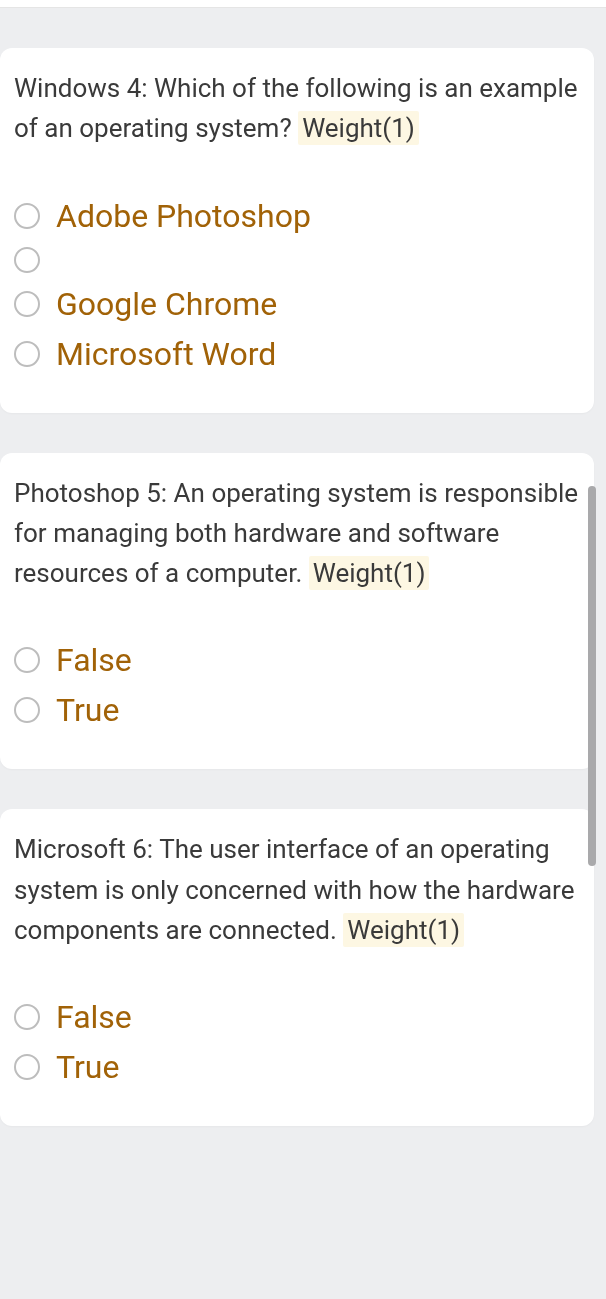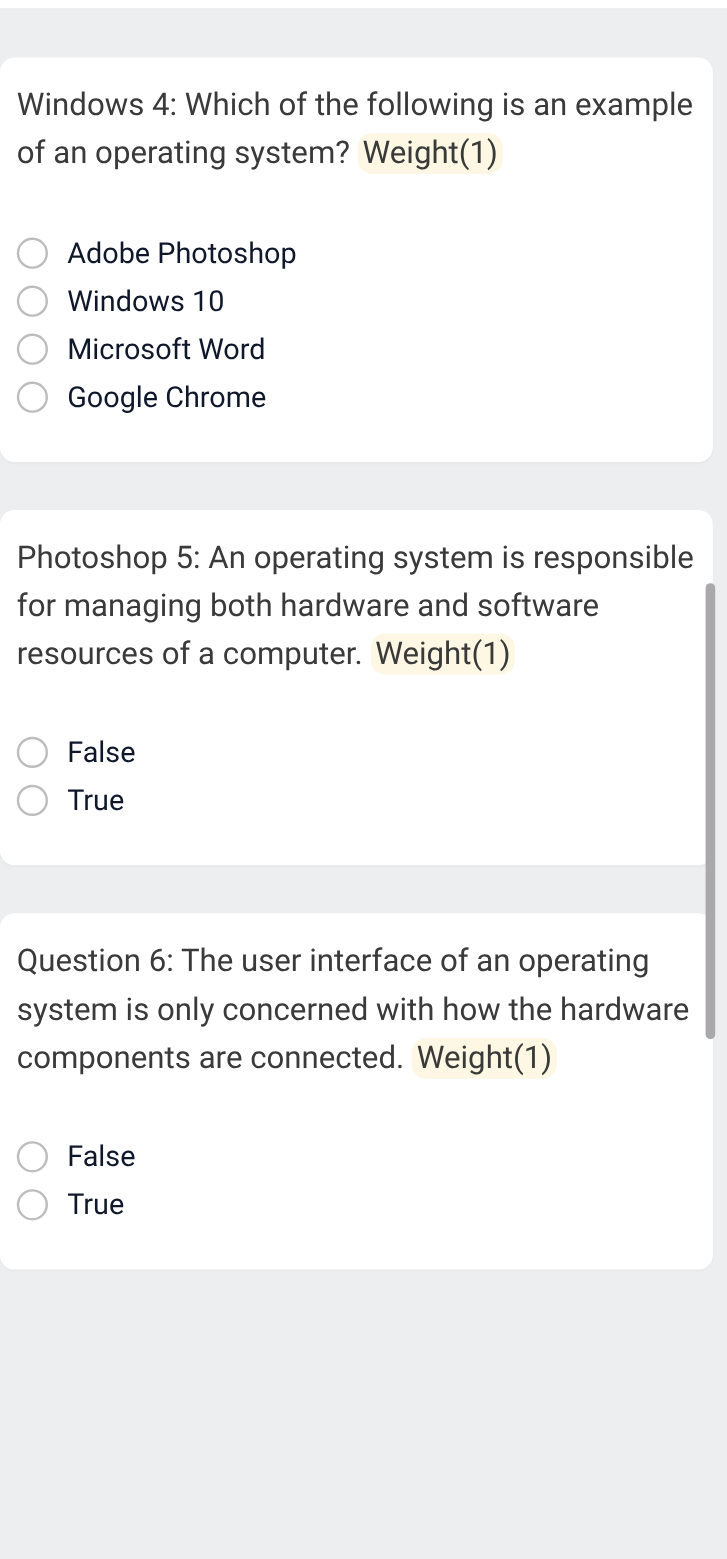--- a/index.html
+++ b/index.html
@@ -27,43 +27,43 @@
     box-shadow: 0 1px 2px rgba(0,0,0,0.03);
   }
   .q-text {
     font-size: 26px;
     color: #3a3a3a;
     line-height: 1.55;
   }
   .weight {
     background: #fdf7e3;
     padding: 2px 4px;
-    border-radius: 12px;
+    border-radius: 2px;
     color: #3a3a3a;
   }
   .options {
     margin-top: 48px;
   }
   .option {
     display: flex;
     align-items: center;
     margin-bottom: 12px;
     cursor: pointer;
   }
   .radio {
     width: 26px;
     height: 26px;
     border: 2px solid #bdbdbd;
     border-radius: 50%;
     flex-shrink: 0;
     margin-right: 16px;
   }
   .opt-label {
-    font-size: 24px;
-    color: #0f172a;
+    font-size: 32px;
+    color: #a16207;
   }
   .scrollbar {
     position: absolute;
     right: 10px;
     top: 486px;
     width: 8px;
     height: 380px;
     background: #a9a9ab;
     border-radius: 4px;
   }
@@ -81,29 +81,28 @@
       <span>Which of the following is an example of an operating system?</span>
       <span class="weight">Weight(1)</span>
     </div>
     <div class="options">
       <div class="option">
         <span class="radio"></span>
         <span class="opt-label">Adobe Photoshop</span>
       </div>
       <div class="option">
         <span class="radio"></span>
-        <span class="opt-label">Windows 10</span>
+      </div>
+      <div class="option">
+        <span class="radio"></span>
+        <span class="opt-label">Google Chrome</span>
       </div>
       <div class="option">
         <span class="radio"></span>
         <span class="opt-label">Microsoft Word</span>
-      </div>
-      <div class="option">
-        <span class="radio"></span>
-        <span class="opt-label">Google Chrome</span>
       </div>
     </div>
   </div>
 
   <div class="card">
     <div class="q-text">
       <span>Photoshop 5:</span>
       <span>An operating system is responsible for managing both hardware and software resources of a computer.</span>
       <span class="weight">Weight(1)</span>
     </div>
@@ -114,21 +113,21 @@
       </div>
       <div class="option">
         <span class="radio"></span>
         <span class="opt-label">True</span>
       </div>
     </div>
   </div>
 
   <div class="card">
     <div class="q-text">
-      <span>Question 6:</span>
+      <span>Microsoft 6:</span>
       <span>The user interface of an operating system is only concerned with how the hardware components are connected.</span>
       <span class="weight">Weight(1)</span>
     </div>
     <div class="options">
       <div class="option">
         <span class="radio"></span>
         <span class="opt-label">False</span>
       </div>
       <div class="option">
         <span class="radio"></span>

